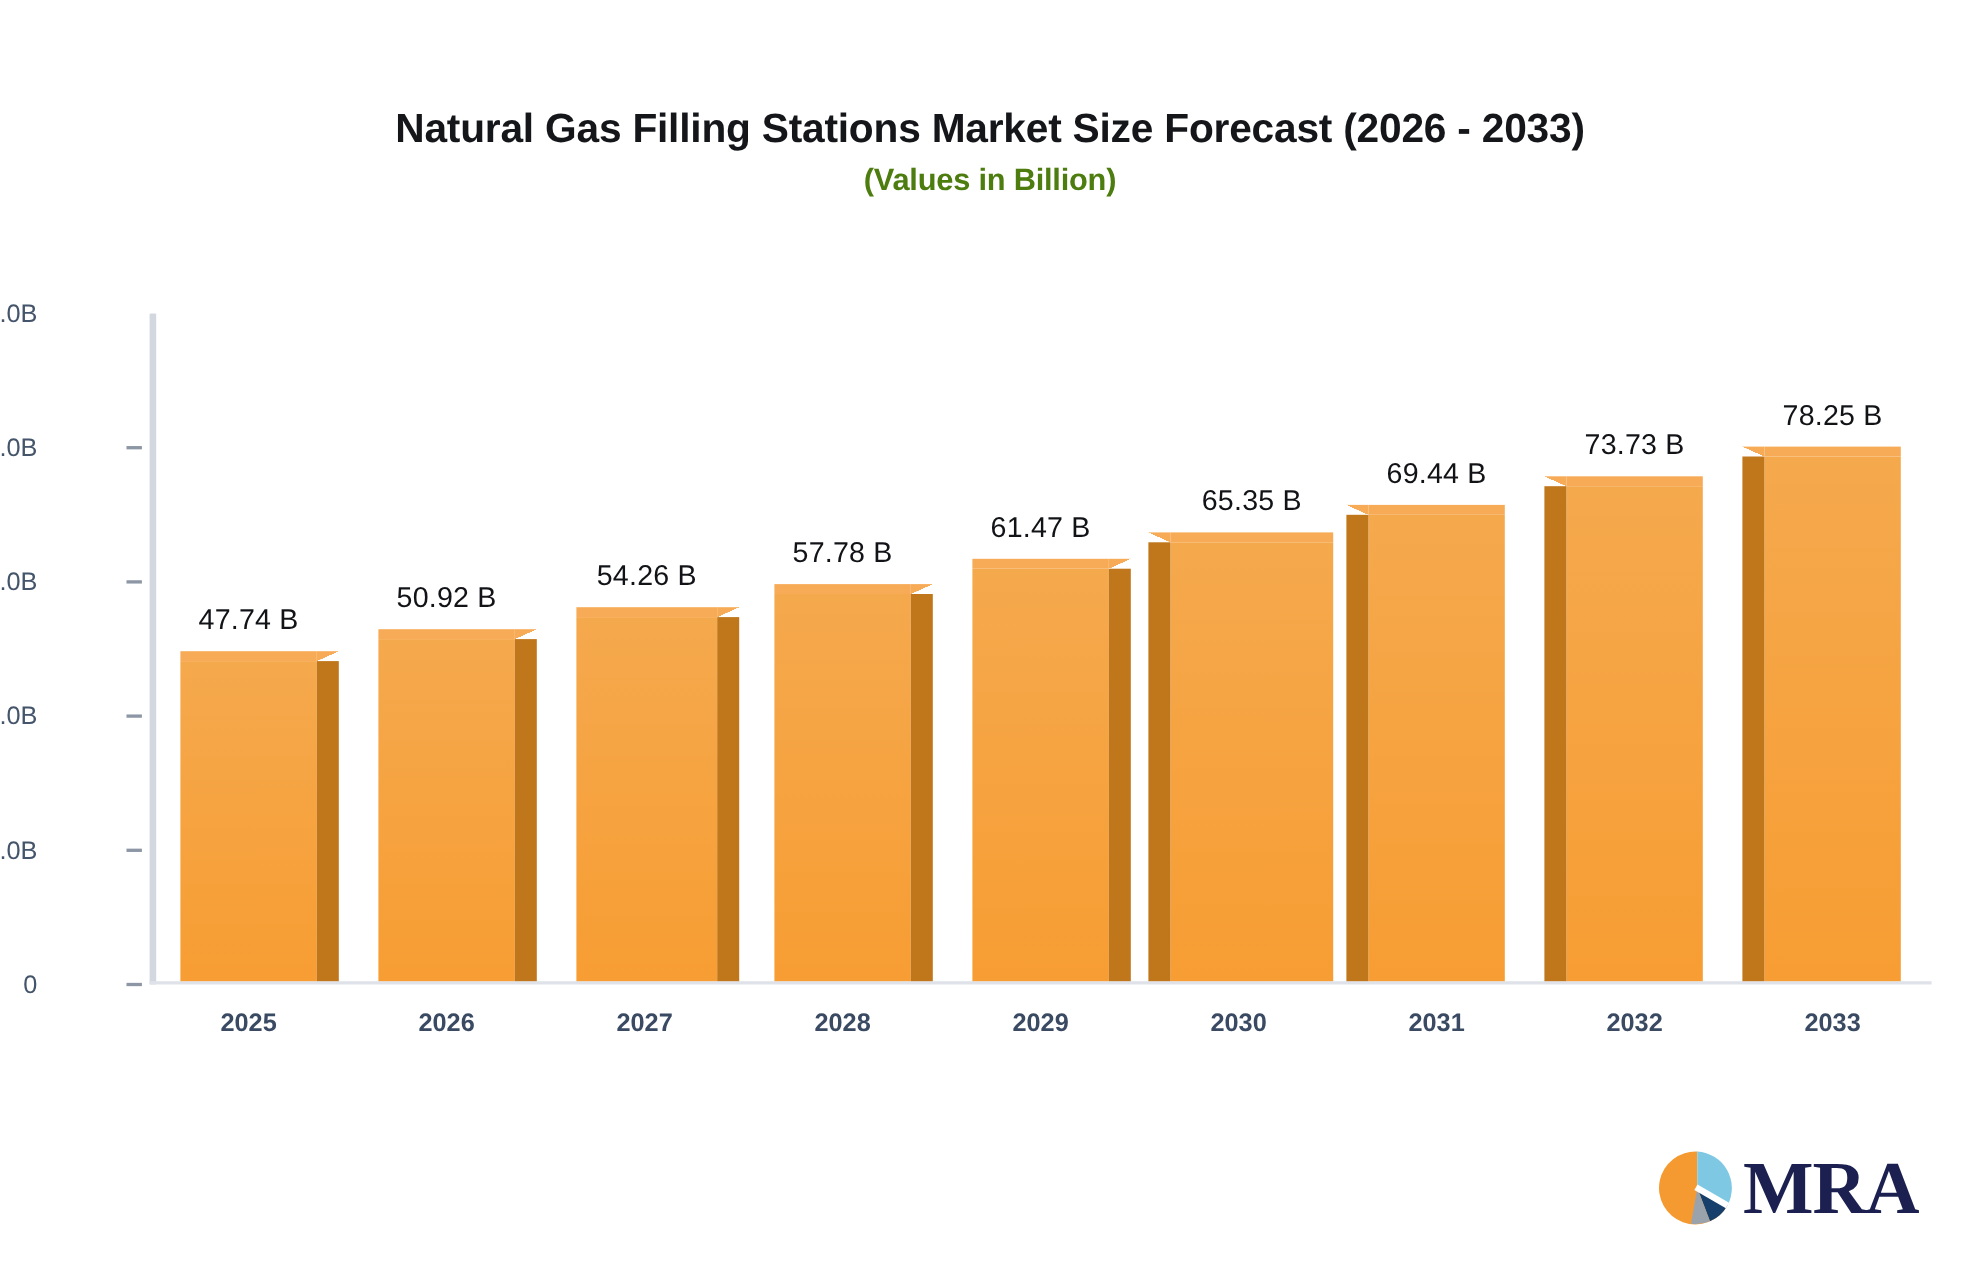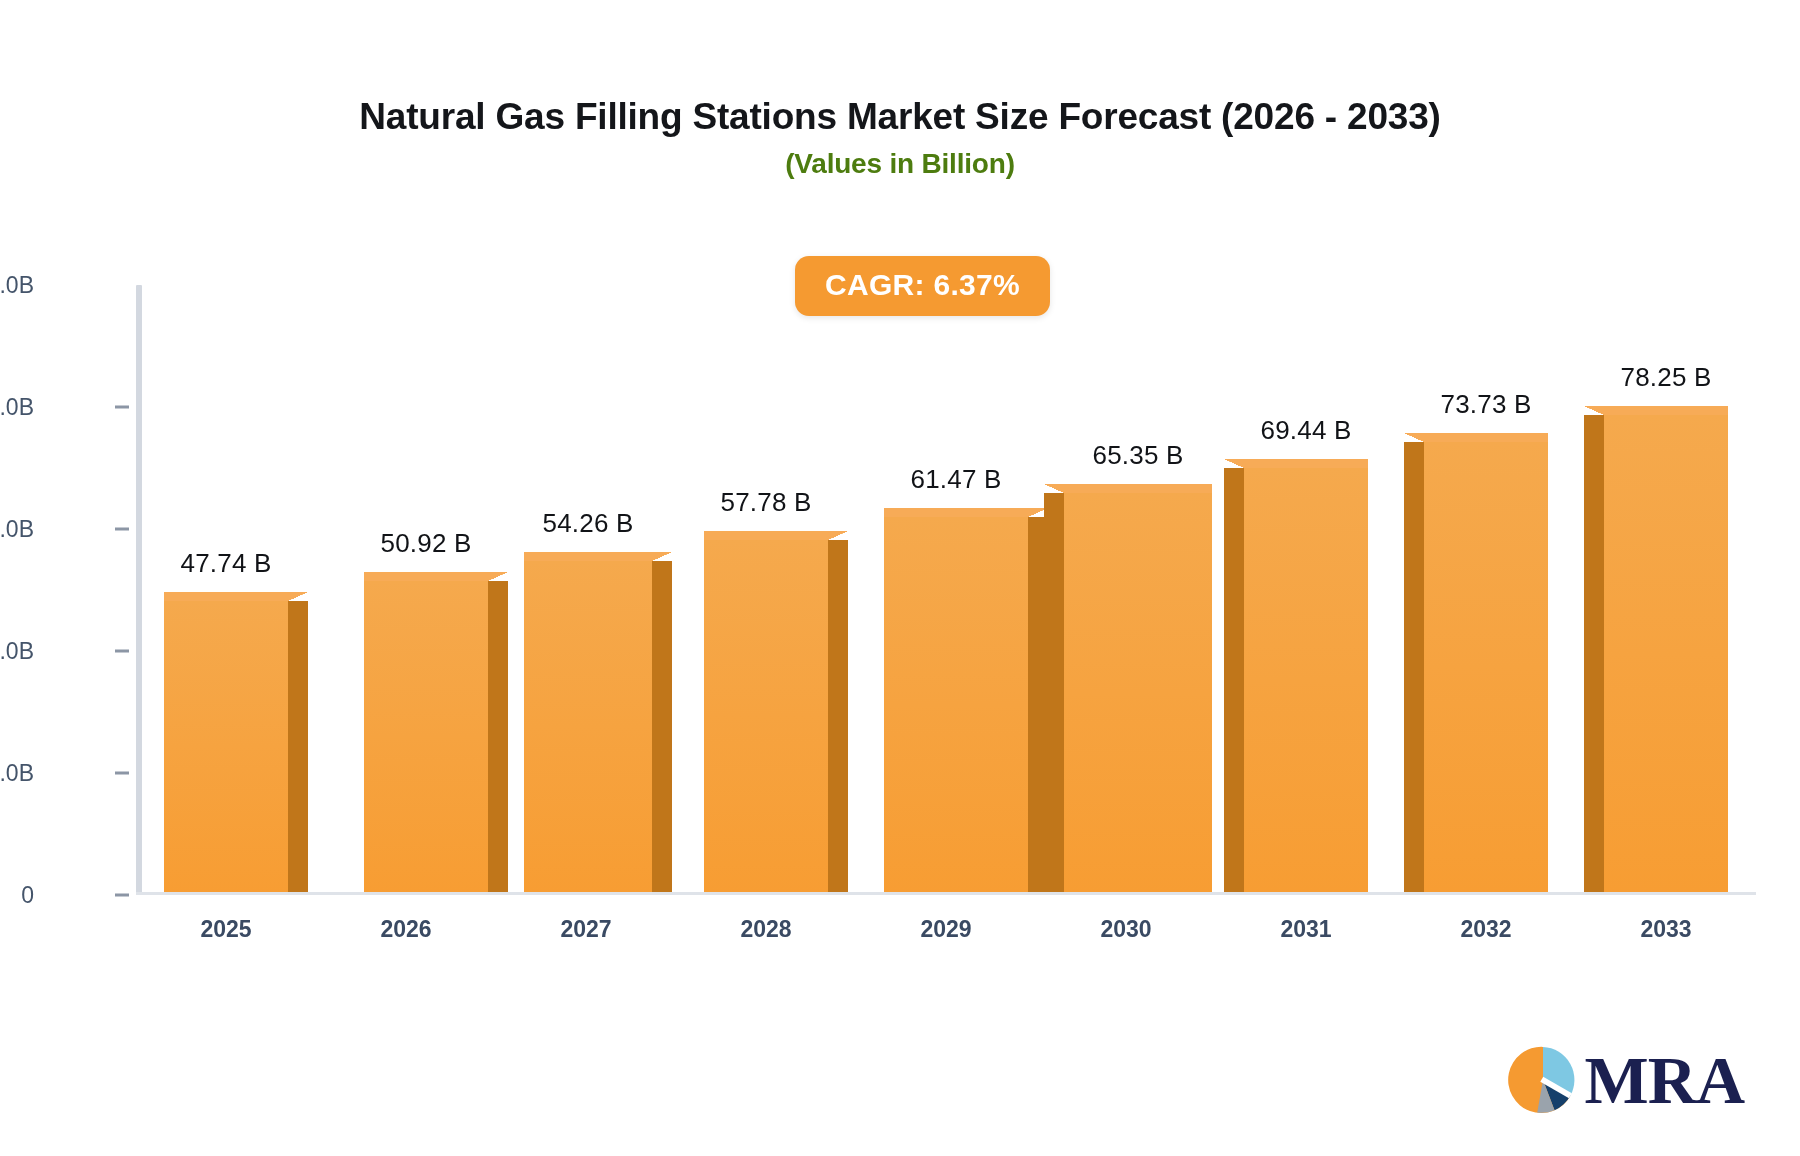--- a/index.html
+++ b/index.html
@@ -190,21 +190,20 @@
   }
 </style>
 </head>
 <body>
 
 <div id="canvas">
 
   <div id="chart-title">Natural Gas Filling Stations Market Size Forecast (2026 - 2033)</div>
   <div id="chart-subtitle">(Values in Billion)</div>
 
-  <div id="cagr-badge">CAGR: 6.37%</div>
 
   <div id="plot">
     <div id="y-axis-line"></div>
     <div id="x-axis-line"></div>
     <div id="y-ticks">
         <div class="y-tick-label" style="top: 610px;">0</div>
         <div class="y-tick-mark" style="top: 610px;"></div>
         <div class="y-tick-label" style="top: 488px;">20.0B</div>
         <div class="y-tick-mark" style="top: 488px;"></div>
         <div class="y-tick-label" style="top: 366px;">40.0B</div>
@@ -216,42 +215,42 @@
         <div class="y-tick-label" style="top: 0px;">100.0B</div>
       </div>
     <div id="bars">
         <div class="bar-group" style="left: 28px; width: 124px; height: 291.214px;">
           <div class="bar-face"></div>
           <div class="bar-side right"></div>
           <div class="bar-top"></div>
           <div class="bar-top-wedge right"></div>
           <div class="bar-value" style="bottom: 313.214px;">47.74 B</div>
         </div>
-        <div class="bar-group" style="left: 208px; width: 124px; height: 310.612px; margin-left: 20px;">
+        <div class="bar-group" style="left: 208px; width: 124px; height: 310.612px;">
           <div class="bar-face"></div>
           <div class="bar-side right"></div>
           <div class="bar-top"></div>
           <div class="bar-top-wedge right"></div>
           <div class="bar-value" style="bottom: 332.612px;">50.92 B</div>
         </div>
         <div class="bar-group" style="left: 388px; width: 128px; height: 330.986px;">
           <div class="bar-face"></div>
           <div class="bar-side right"></div>
           <div class="bar-top"></div>
           <div class="bar-top-wedge right"></div>
           <div class="bar-value" style="bottom: 352.986px;">54.26 B</div>
         </div>
         <div class="bar-group" style="left: 568px; width: 124px; height: 352.458px;">
           <div class="bar-face"></div>
           <div class="bar-side right"></div>
           <div class="bar-top"></div>
           <div class="bar-top-wedge right"></div>
           <div class="bar-value" style="bottom: 374.458px;">57.78 B</div>
         </div>
-        <div class="bar-group" style="left: 748px; width: 144px; height: 374.967px;">
+        <div class="bar-group" style="left: 748px; width: 124px; height: 374.967px;">
           <div class="bar-face"></div>
           <div class="bar-side right"></div>
           <div class="bar-top"></div>
           <div class="bar-top-wedge right"></div>
           <div class="bar-value" style="bottom: 396.967px;">61.47 B</div>
         </div>
         <div class="bar-group" style="left: 928px; width: 148px; height: 398.635px;">
           <div class="bar-face"></div>
           <div class="bar-side left"></div>
           <div class="bar-top"></div>

